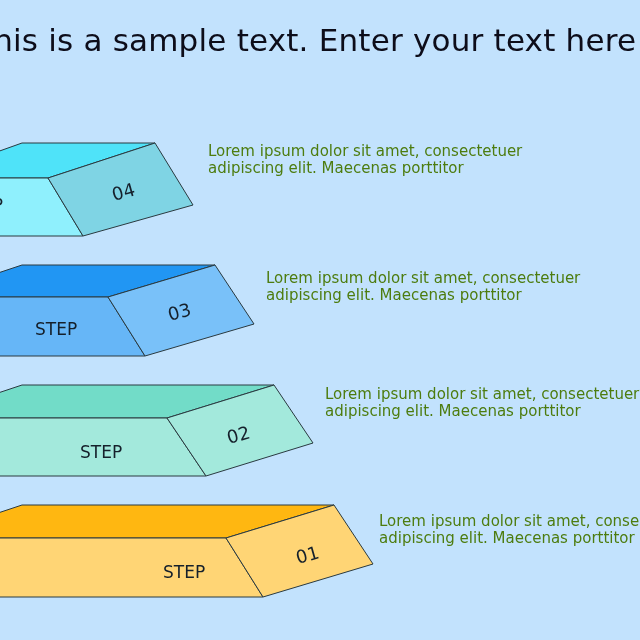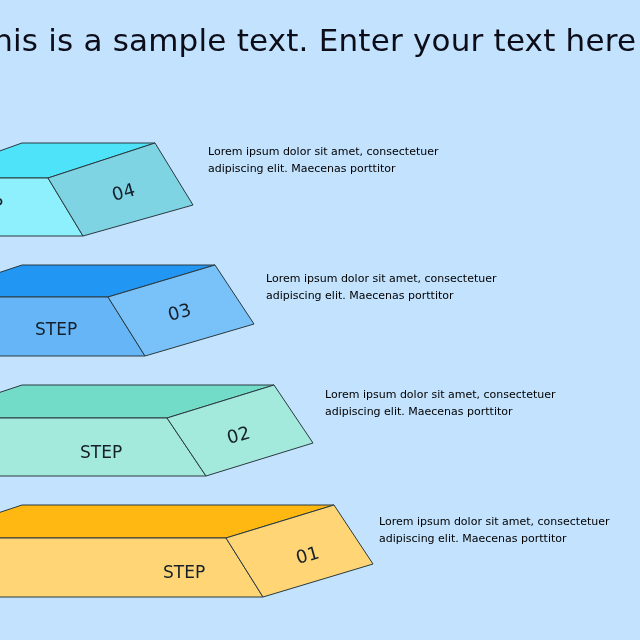--- a/index.html
+++ b/index.html
@@ -9,22 +9,22 @@
       position: relative;
       font-family: "DejaVu Sans", sans-serif;
     }
     .title {
       position: absolute; left: -26px; top: 22px;
       font-size: 31px; color: #0d0d1a; white-space: nowrap;
       letter-spacing: 0.2px;
     }
     svg.steps { position: absolute; left: 0; top: 0; }
     .desc {
-      position: absolute; font-size: 11px; line-height: 17px;
-      color: #000000; white-space: nowrap;
+      position: absolute; font-size: 15px; line-height: 17px;
+      color: #4d7c0f; white-space: nowrap;
     }
     .step-label { font-family: "DejaVu Sans", sans-serif; font-size: 17px; fill: #15202b; }
     .num-label { font-family: "DejaVu Sans", sans-serif; font-size: 18px; fill: #15202b; }
   </style>
 </head>
 <body>
 
 <div class="title">This is a sample text. Enter your text here</div>
 
 <svg class="steps" width="640" height="640" viewBox="0 0 640 640">

